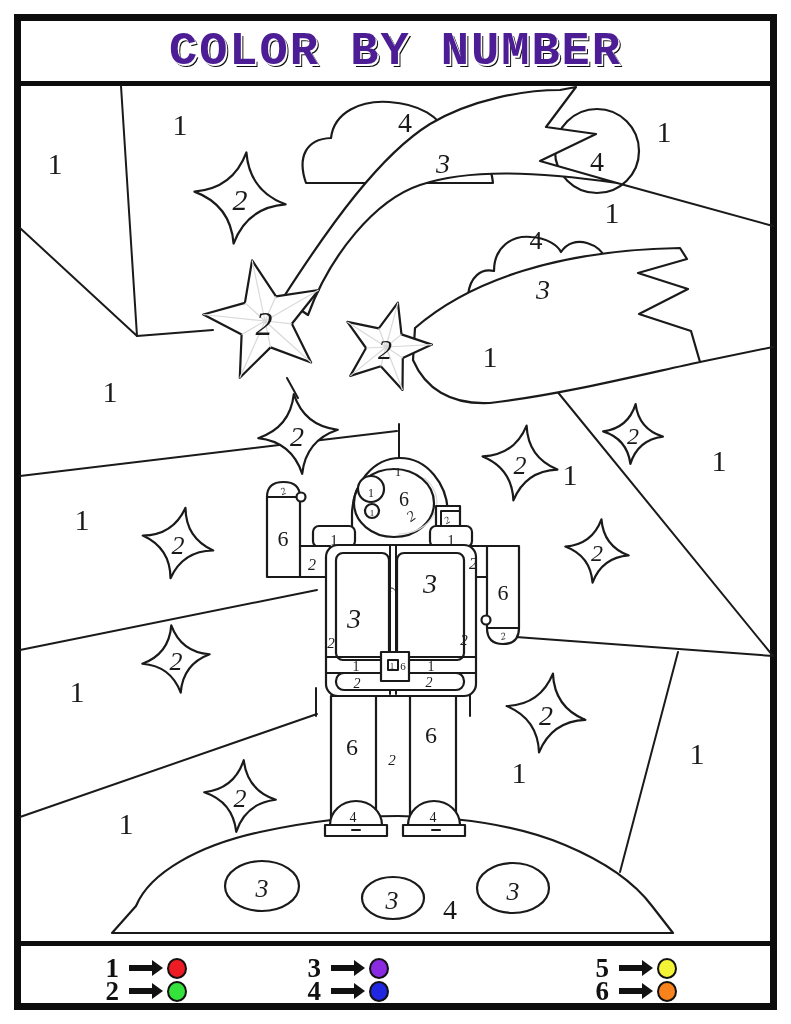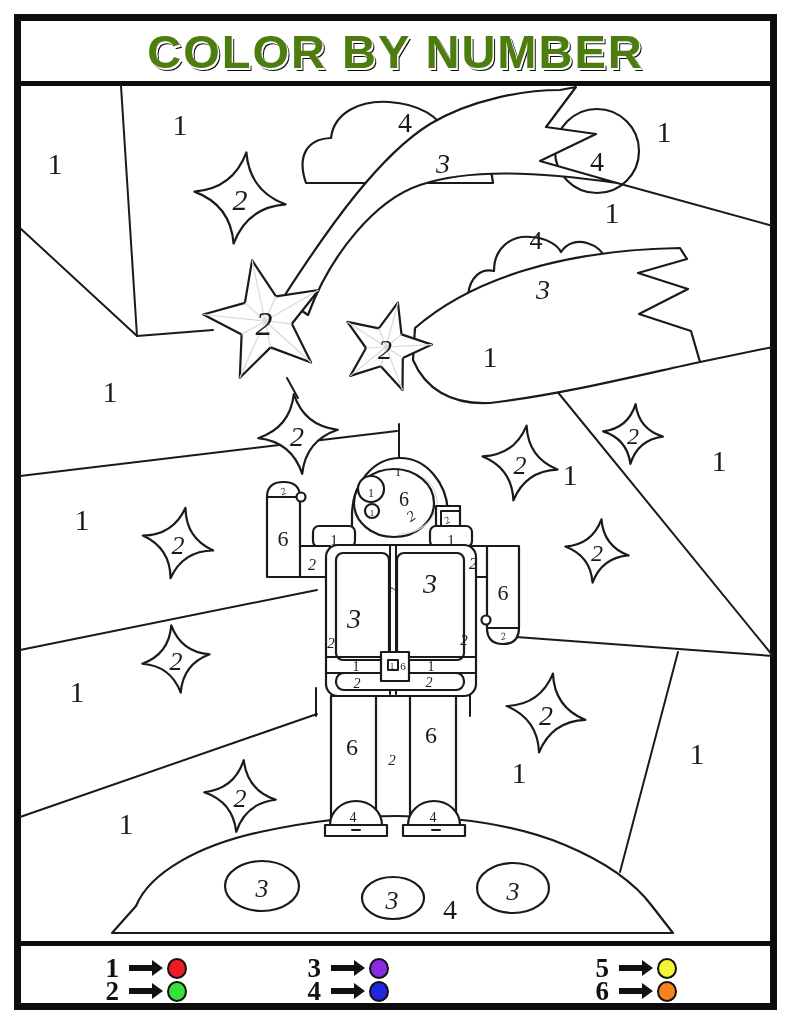--- a/index.html
+++ b/index.html
@@ -2,22 +2,22 @@
 <html><head>
 <meta charset="utf-8">
 <style>
   html,body{margin:0;padding:0;background:#fff;}
   #page{position:relative;width:791px;height:1024px;background:#fff;overflow:hidden;
         font-family:"Liberation Serif",serif;color:#111;}
   #frame{position:absolute;left:14px;top:14px;width:763px;height:996px;
          border:7px solid #0d0d0d;box-sizing:border-box;}
   #title-band{position:absolute;left:21px;top:21px;width:749px;height:60px;
               display:flex;align-items:center;justify-content:center;}
-  #title{font-size:47px;font-weight:bold;letter-spacing:2px;color:#4d7c0f;
-         font-family:Liberation Sans, sans-serif;white-space:nowrap;
+  #title{font-size:47px;font-weight:bold;letter-spacing:2px;color:#4c1d95;
+         font-family:Liberation Mono, monospace;white-space:nowrap;
          text-shadow:1.5px 1.5px 0 #ffffff,2.5px 2.5px 0 #0d0d0d;}
   .hline{position:absolute;left:21px;width:749px;height:5px;background:#0d0d0d;}
   #titleline{top:81px;}
   #legendline{top:941px;}
   #art{position:absolute;left:0;top:0;width:791px;height:1024px;}
   #art path,#art rect,#art circle,#art ellipse,#art line,#art polyline{vector-effect:none;}
   .ln{fill:none;stroke:#1a1a1a;stroke-width:2;stroke-linecap:round;stroke-linejoin:round;}
   .shp{fill:#ffffff;stroke:#1a1a1a;stroke-width:2.2;stroke-linejoin:round;}
   .thin{fill:none;stroke:#d9d9d9;stroke-width:1.2;}
   .lbl{fill:#1a1a1a;font-family:"Liberation Serif",serif;}

